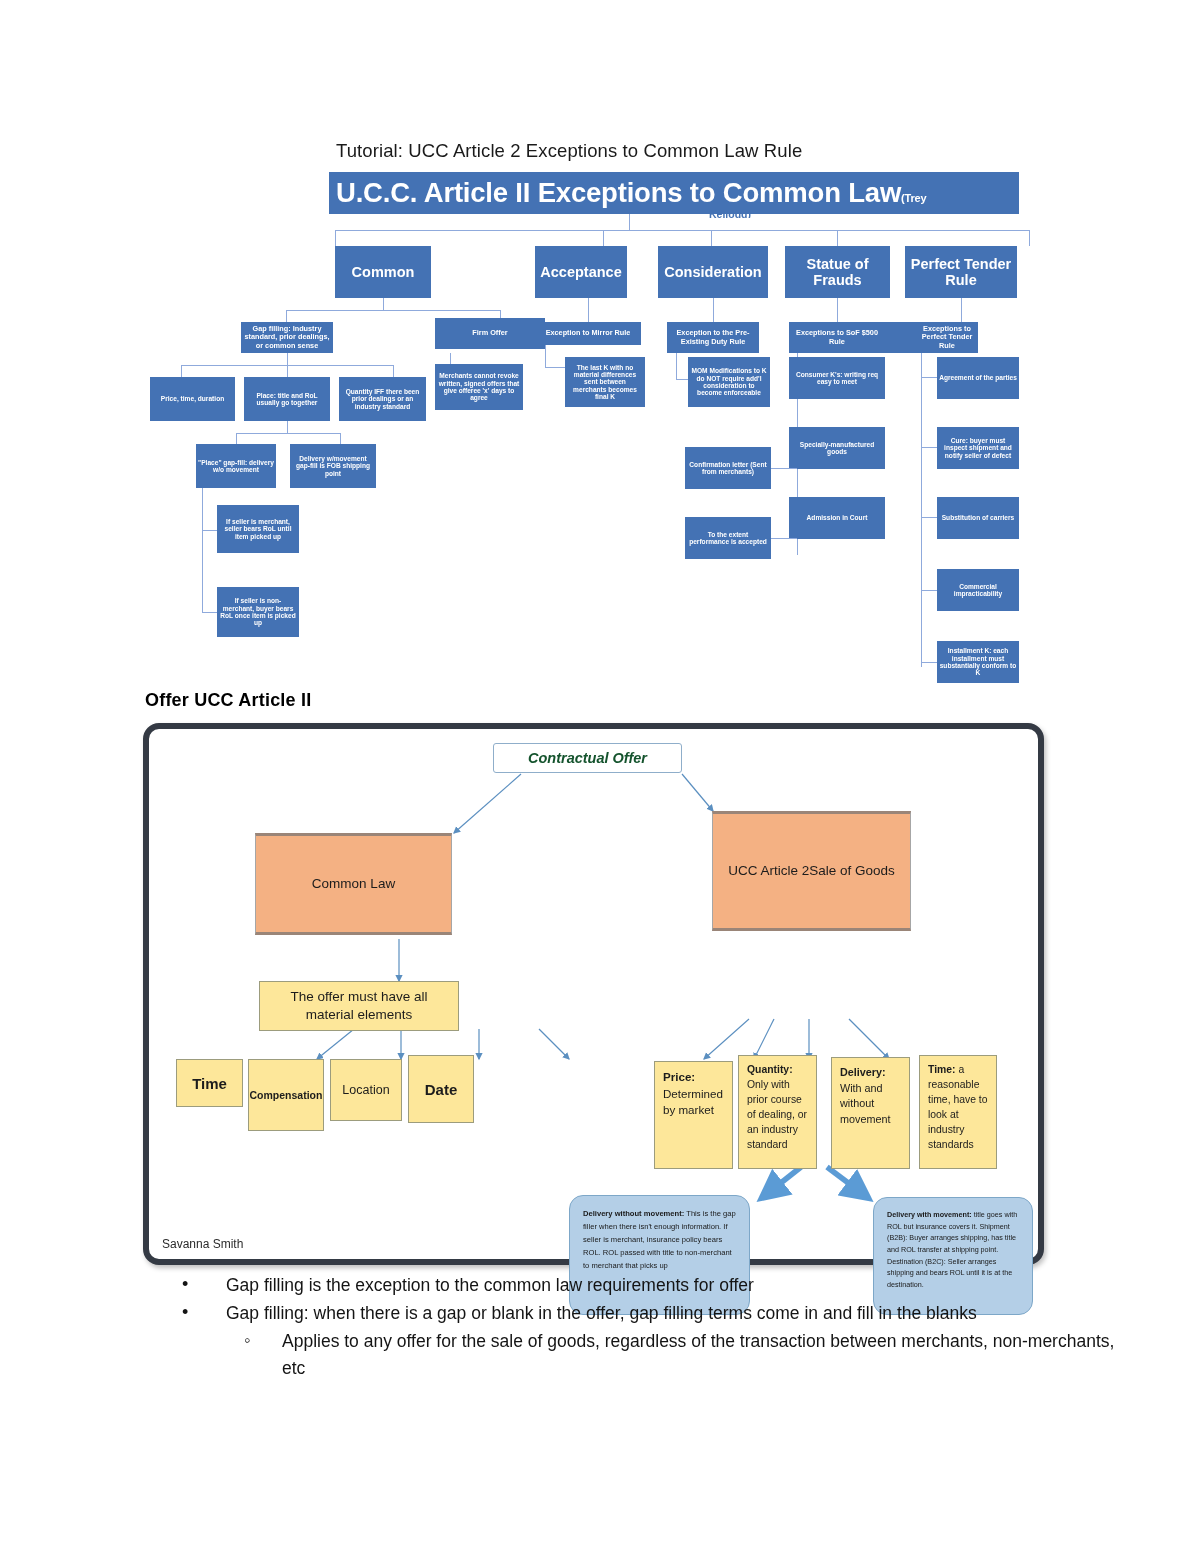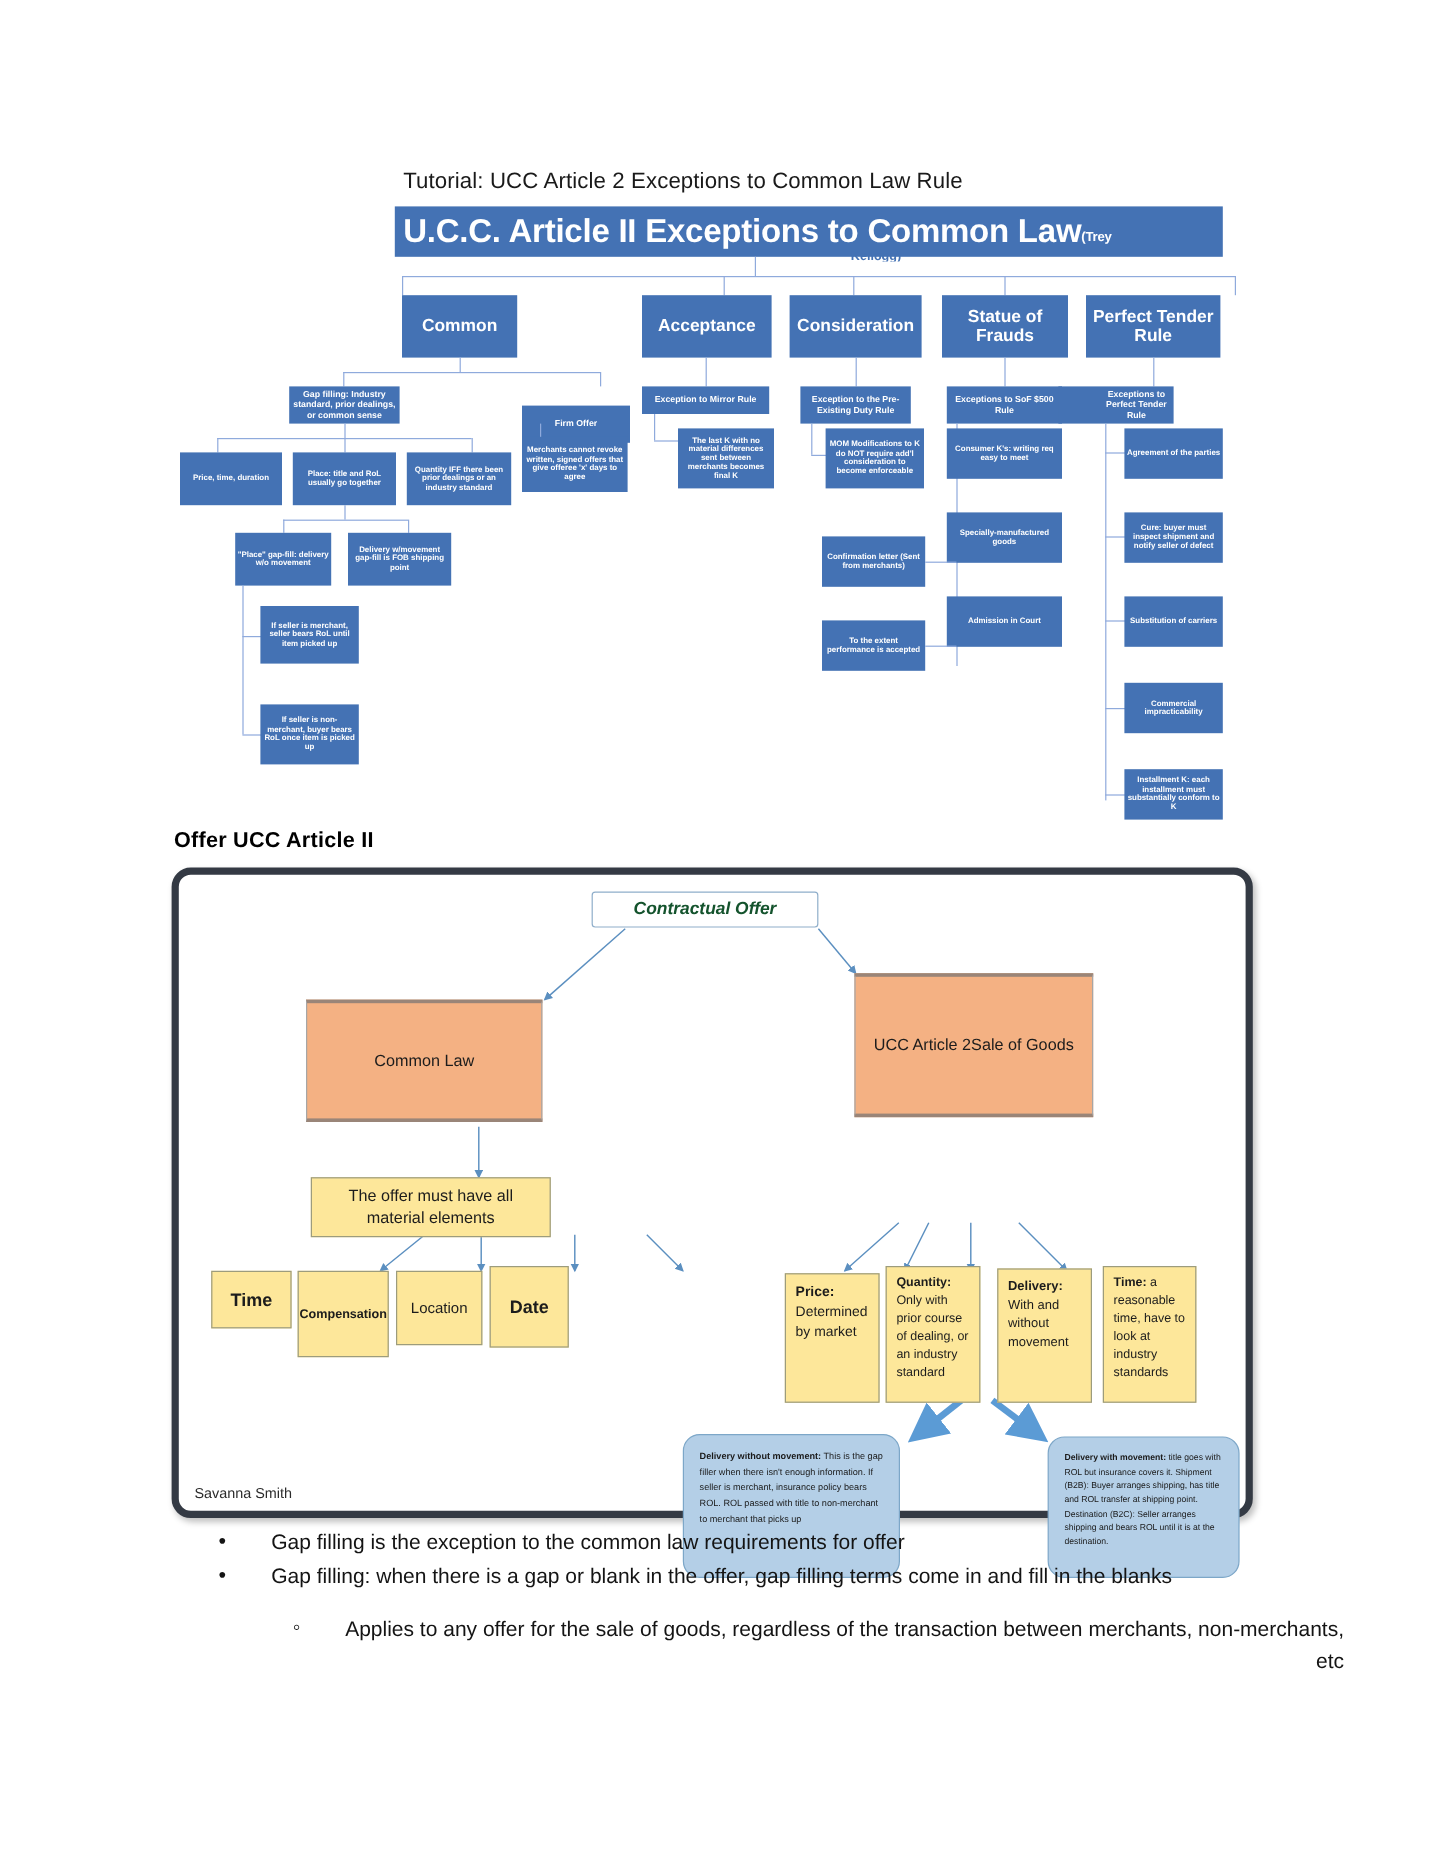--- a/index.html
+++ b/index.html
@@ -45,21 +45,21 @@
 
   .yb-pad{padding:7px 7px 6px 8px;font-size:11.6px;line-height:1.44;}
   .yb-pad b{font-weight:700;}
 
   svg.arrows{position:absolute;left:0;top:0;width:889px;height:530px;overflow:visible;}
 
   
   .bullets{position:absolute;left:160px;top:1272px;width:960px;font-size:17.5px;line-height:1.55;color:#141414;}
   .bul{position:relative;padding-left:66px;margin-bottom:1px;}
   .bul:before{content:"\2022";position:absolute;left:22px;top:-1px;font-size:18px;}
-  .sbul{position:relative;padding-left:122px;margin-top:17px;text-align:right;}
+  .sbul{position:relative;padding-left:122px;margin-top:1px;}
   .sbul:before{content:"\25E6";position:absolute;left:84px;top:-1px;font-size:18px;}
 </style>
 </head>
 <body>
 
 <div class="page">
 
   <div class="doc-title">Tutorial: UCC Article 2 Exceptions to Common Law Rule</div>
 
   <div class="fc">
@@ -72,36 +72,36 @@
 
     <div class="ln v" style="left:489px;top:42px;height:16px;"></div>
     <div class="ln h" style="left:195px;top:58px;width:695px;"></div>
     <div class="ln v" style="left:195px;top:58px;height:16px;"></div>
     <div class="ln v" style="left:463px;top:58px;height:16px;"></div>
     <div class="ln v" style="left:571px;top:58px;height:16px;"></div>
     <div class="ln v" style="left:697px;top:58px;height:16px;"></div>
     <div class="ln v" style="left:889px;top:58px;height:16px;"></div>
 
     <div class="nb l1" style="left:195px;top:74px;width:96px;height:52px;">Common</div>
-    <div class="nb l1" style="left:395px;top:74px;width:108px;height:52px;">Acceptance</div>
+    <div class="nb l1" style="left:395px;top:74px;width:92px;height:52px;">Acceptance</div>
     <div class="nb l1" style="left:518px;top:74px;width:110px;height:52px;">Consideration</div>
     <div class="nb l1" style="left:645px;top:74px;width:105px;height:52px;">Statue of Frauds</div>
     <div class="nb l1" style="left:765px;top:74px;width:112px;height:52px;">Perfect Tender Rule</div>
 
     <div class="ln v" style="left:243px;top:126px;height:12px;"></div>
     <div class="ln h" style="left:146px;top:138px;width:214px;"></div>
     <div class="ln v" style="left:146px;top:138px;height:12px;"></div>
     <div class="ln v" style="left:360px;top:138px;height:12px;"></div>
     <div class="ln v" style="left:448px;top:126px;height:24px;"></div>
     <div class="ln v" style="left:573px;top:126px;height:24px;"></div>
     <div class="ln v" style="left:697px;top:126px;height:24px;"></div>
     <div class="ln v" style="left:821px;top:126px;height:24px;"></div>
 
     <div class="nb l2" style="left:101px;top:150px;width:92px;height:31px;">Gap filling: Industry standard, prior dealings, or common sense</div>
-    <div class="nb l2" style="left:295px;top:166px;width:90px;height:31px;">Firm Offer</div>
+    <div class="nb l2" style="left:295px;top:146px;width:110px;height:31px;">Firm Offer</div>
     <div class="nb l2" style="left:395px;top:150px;width:106px;height:23px;">Exception to Mirror Rule</div>
     <div class="nb l2" style="left:527px;top:150px;width:92px;height:31px;">Exception to the Pre-Existing Duty Rule</div>
     <div class="nb l2" style="left:649px;top:150px;width:96px;height:31px;">Exceptions to SoF $500 Rule</div>
     <div class="nb l2" style="left:742px;top:150px;width:96px;height:31px;padding-left:36px;">Exceptions to Perfect Tender Rule</div>
 
     <div class="ln v" style="left:147px;top:181px;height:12px;"></div>
     <div class="ln h" style="left:41px;top:193px;width:212px;"></div>
     <div class="ln v" style="left:41px;top:193px;height:12px;"></div>
     <div class="ln v" style="left:147px;top:193px;height:12px;"></div>
     <div class="ln v" style="left:253px;top:193px;height:12px;"></div>

